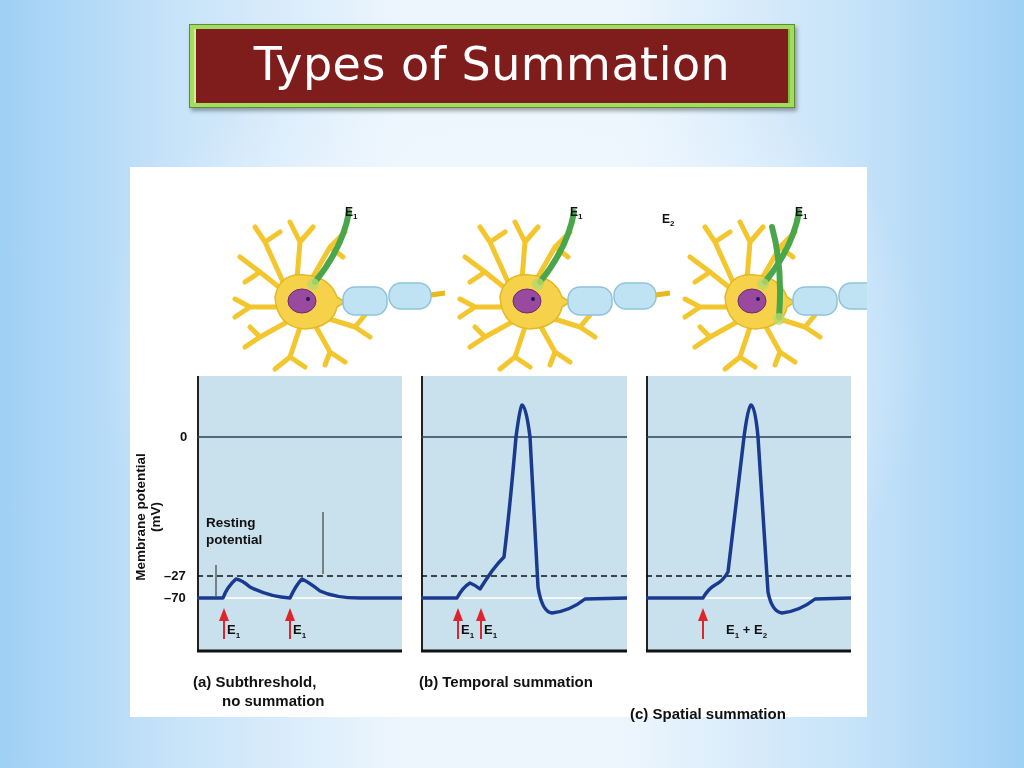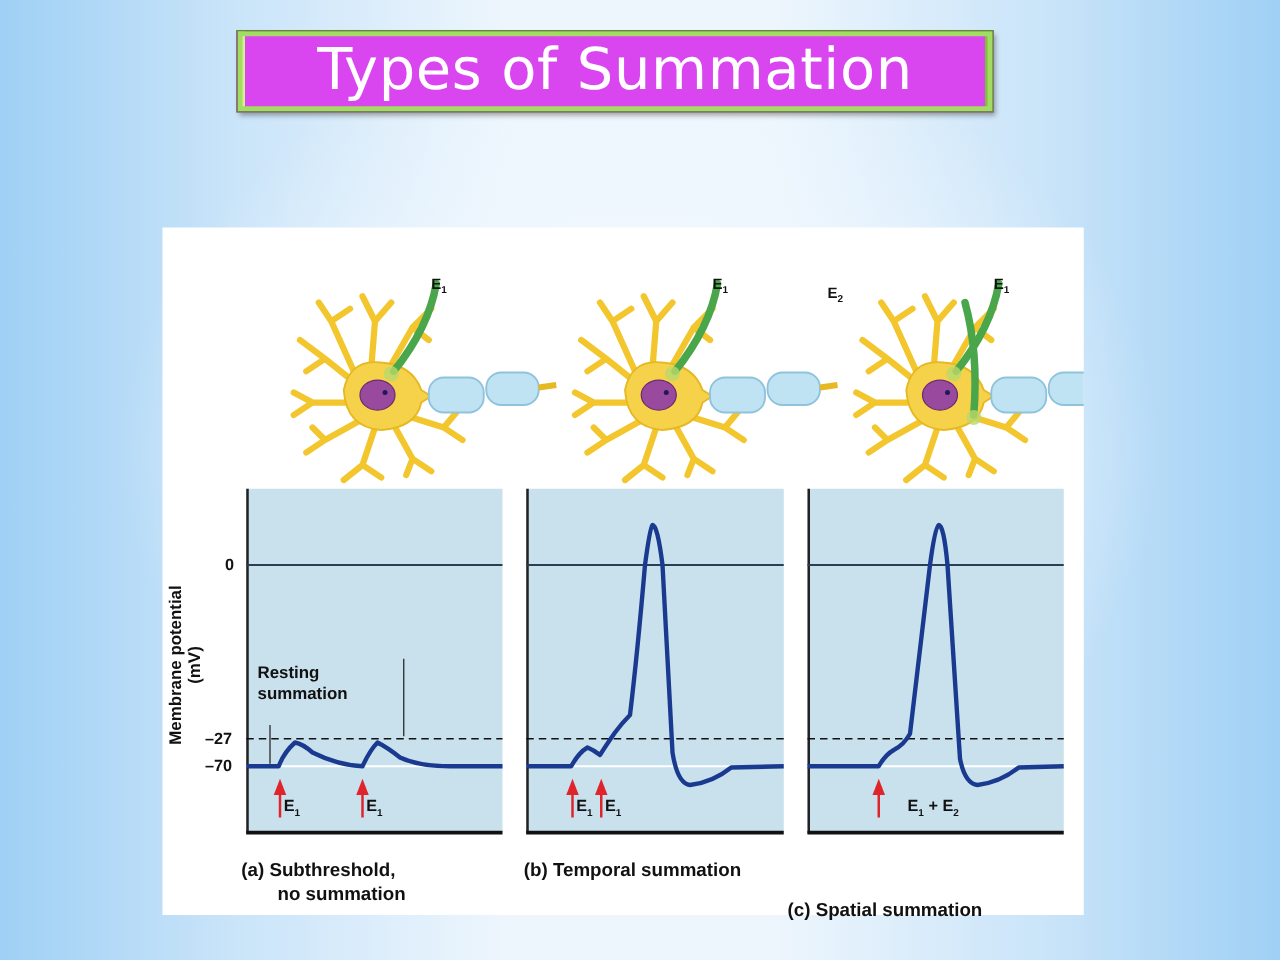--- a/index.html
+++ b/index.html
@@ -4,33 +4,33 @@
 <style>
   html,body{margin:0;padding:0;}
   body{
     width:1024px;height:768px;overflow:hidden;position:relative;
     background:
       radial-gradient(ellipse 520px 420px at 512px 360px, rgba(255,255,255,0.95) 0%, rgba(240,248,255,0.6) 45%, rgba(255,255,255,0) 80%),
       linear-gradient(90deg,#9fd0f5 0%,#c9e4f9 18%,#eef6fd 40%,#eef6fd 60%,#c9e4f9 82%,#9fd0f5 100%);
     font-family:"Liberation Sans",sans-serif;
   }
   .title-box{
-    position:absolute;left:189px;top:24px;width:606px;height:66px;
-    background:#d946ef;
+    position:absolute;left:189px;top:24px;width:606px;height:84px;
+    background:#7f1d1d;
     border:1px solid #5e8e2c;
     box-shadow:2px 3px 4px rgba(0,0,0,0.35), inset 0 0 0 4px #a3dc62, inset 6px 0 0 0 #d3f08f, inset -6px 0 0 0 #7fbf3c;
     box-sizing:border-box;
     display:flex;align-items:center;justify-content:center;
   }
   .title-text{
     color:#ffffff;font-size:46px;font-family:"DejaVu Sans",sans-serif;font-weight:normal;
     letter-spacing:0.5px;margin-top:-4px;
   }
   .figure{
-    position:absolute;left:130px;top:182px;width:737px;height:550px;background:#ffffff;
+    position:absolute;left:130px;top:167px;width:737px;height:550px;background:#ffffff;
   }
   .figure svg{position:absolute;left:0;top:0;}
   .caption{
     position:absolute;font-weight:bold;font-size:15px;color:#111;line-height:19px;
     font-family:"Liberation Sans",sans-serif;
   }
   .ylabel{
     position:absolute;left:-62px;top:335px;width:160px;text-align:center;
     transform:rotate(-90deg);font-weight:bold;font-size:13.5px;color:#111;
   }
@@ -154,21 +154,21 @@
   <div class="nlabel" style="left:532px;top:45px;">E<sub>2</sub></div>
   <div class="nlabel" style="left:665px;top:38px;">E<sub>1</sub></div>
 
   <div class="ylabel">Membrane potential (mV)</div>
   <div class="tick" style="left:50px;top:262px;">0</div>
   <div class="tick" style="left:34px;top:401px;">–27</div>
   <div class="tick" style="left:34px;top:423px;">–70</div>
 
   <div class="note" style="left:76px;top:347px;">
     <div>Resting</div>
-    <div>summation</div>
+    <div>potential</div>
   </div>
 
   <div class="elabel" style="left:97px;top:455px;"><span>E</span><sub>1</sub></div>
   <div class="elabel" style="left:163px;top:455px;"><span>E</span><sub>1</sub></div>
   <div class="elabel" style="left:331px;top:455px;"><span>E</span><sub>1</sub></div>
   <div class="elabel" style="left:354px;top:455px;"><span>E</span><sub>1</sub></div>
   <div class="elabel" style="left:576px;top:455px;padding-left:20px;"><span>E</span><sub>1</sub><span> + E</span><sub>2</sub></div>
 
   <div class="caption" style="left:63px;top:505px;">
     <div>(a) Subthreshold,</div>

